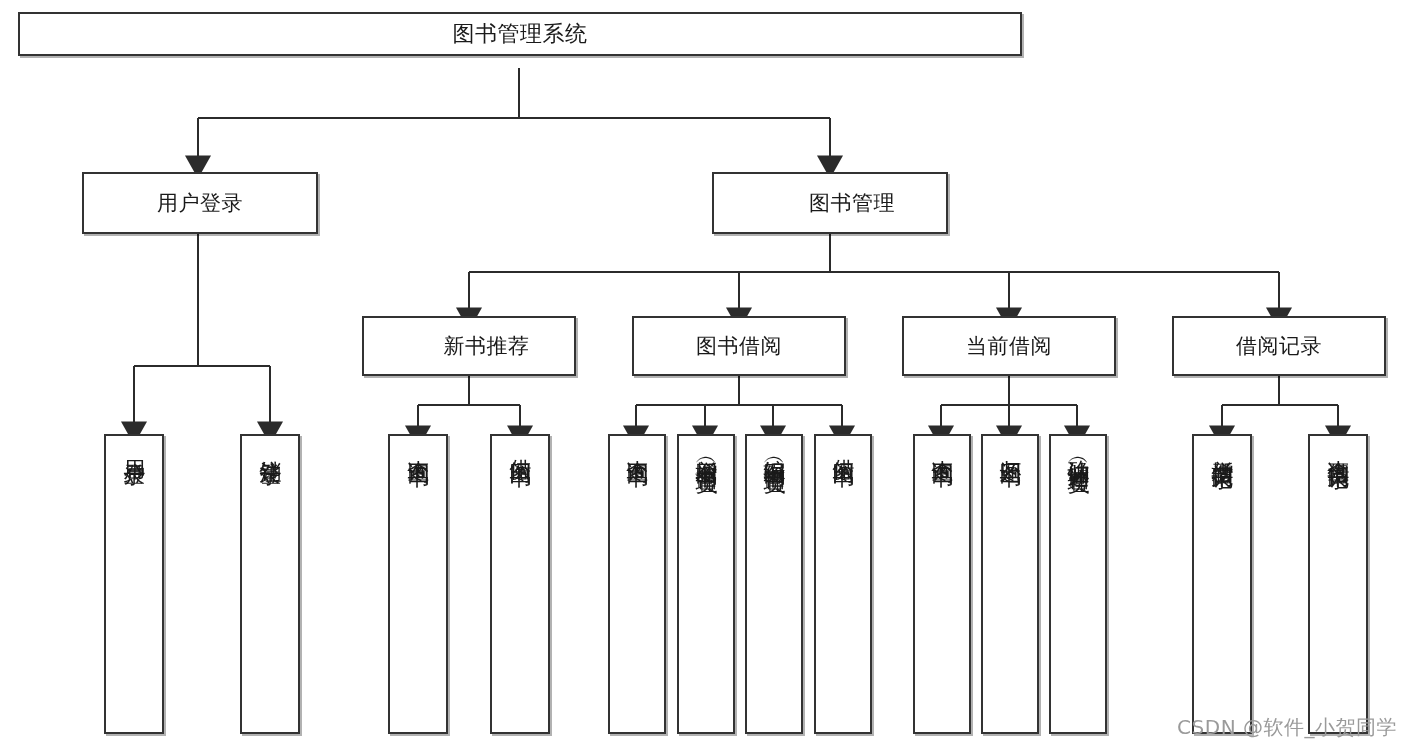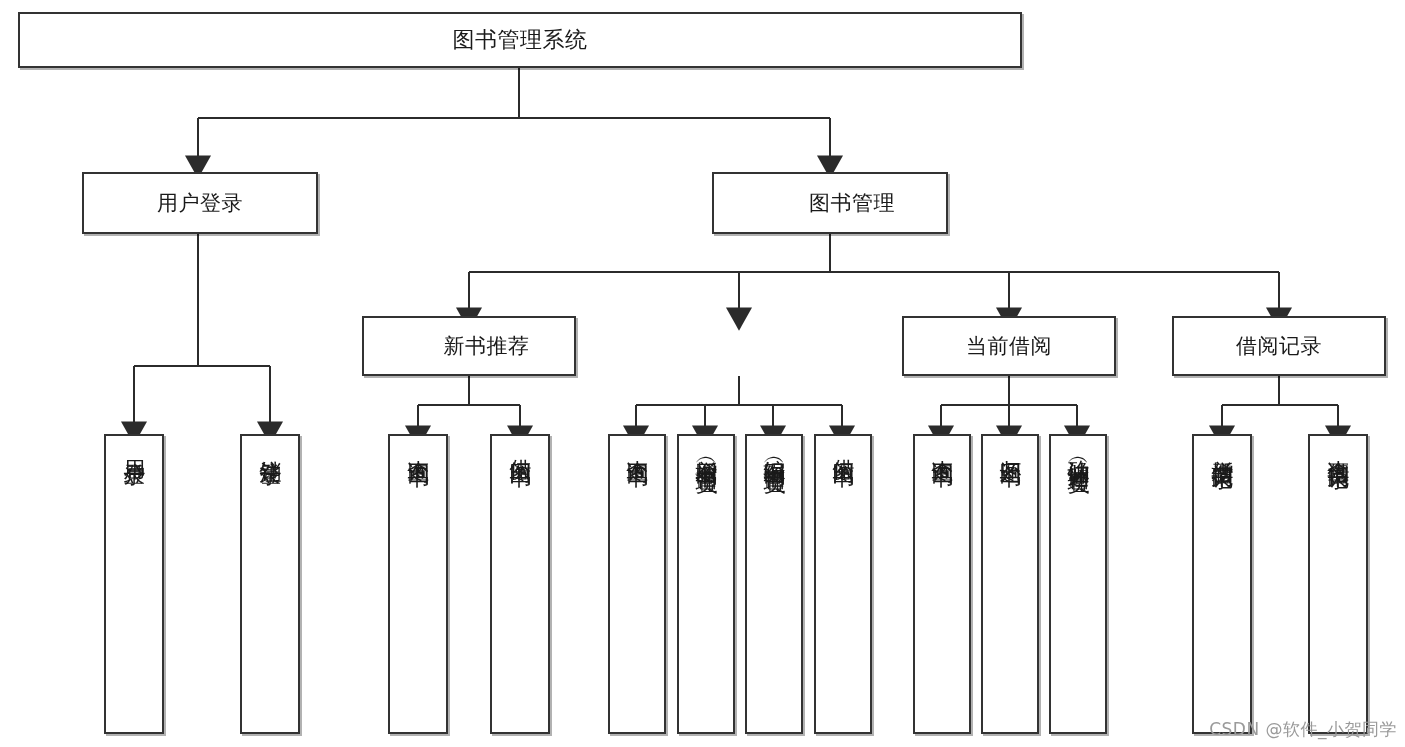--- a/index.html
+++ b/index.html
@@ -66,21 +66,21 @@
     letter-spacing: 2px;
     white-space: nowrap;
     height: auto;
   }
 
   
   #watermark {
     position: absolute;
     right: 8px;
     bottom: 6px;
-    font-size: 17px;
+    font-size: 20px;
     color: #9a9a9a;
     letter-spacing: 0.5px;
     z-index: 6;
     white-space: nowrap;
     font-family: "DejaVu Sans", "Liberation Sans", sans-serif;
   }
 </style>
 </head>
 <body>
 
@@ -130,34 +130,37 @@
       <line x1="1009" y1="405" x2="1009" y2="428" marker-end="url(#arrow)"></line>
       <line x1="1077" y1="405" x2="1077" y2="428" marker-end="url(#arrow)"></line>
 
       <line x1="1279" y1="376" x2="1279" y2="405"></line>
       <path d="M1222,405 L1338,405"></path>
       <line x1="1222" y1="405" x2="1222" y2="428" marker-end="url(#arrow)"></line>
       <line x1="1338" y1="405" x2="1338" y2="428" marker-end="url(#arrow)"></line>
     </g>
   </svg>
 
-  <div class="node root" style="left:18px; top:12px; width:1004px; height:56px;">
+  <div class="node root" style="left:18px; top:12px; width:1004px; height:44px;">
     <span class="label">图书管理系统</span>
   </div>
 
   <div class="node" style="left:82px; top:172px; width:236px; height:62px;">
     <span class="label">用户登录</span>
   </div>
   <div class="node" style="left:712px; top:172px; width:236px; height:62px;padding-left:44px;">
     <span class="label">图书管理</span>
   </div>
 
   <div class="node" style="left:362px; top:316px; width:214px; height:60px;padding-left:35px;">
     <span class="label">新书推荐</span>
   </div>
+  <div class="node" style="left:632px; top:316px; width:214px; height:60px;">
+    <span class="label">图书借阅</span>
+  </div>
   <div class="node" style="left:1172px; top:316px; width:214px; height:60px;">
     <span class="label">借阅记录</span>
   </div>
   <div class="node" style="left:902px; top:316px; width:214px; height:60px;">
     <span class="label">当前借阅</span>
   </div>
 
   <div class="node leaf" style="left:104px; top:434px; width:60px; height:300px;">
     <span class="label">用户登录</span>
   </div>

